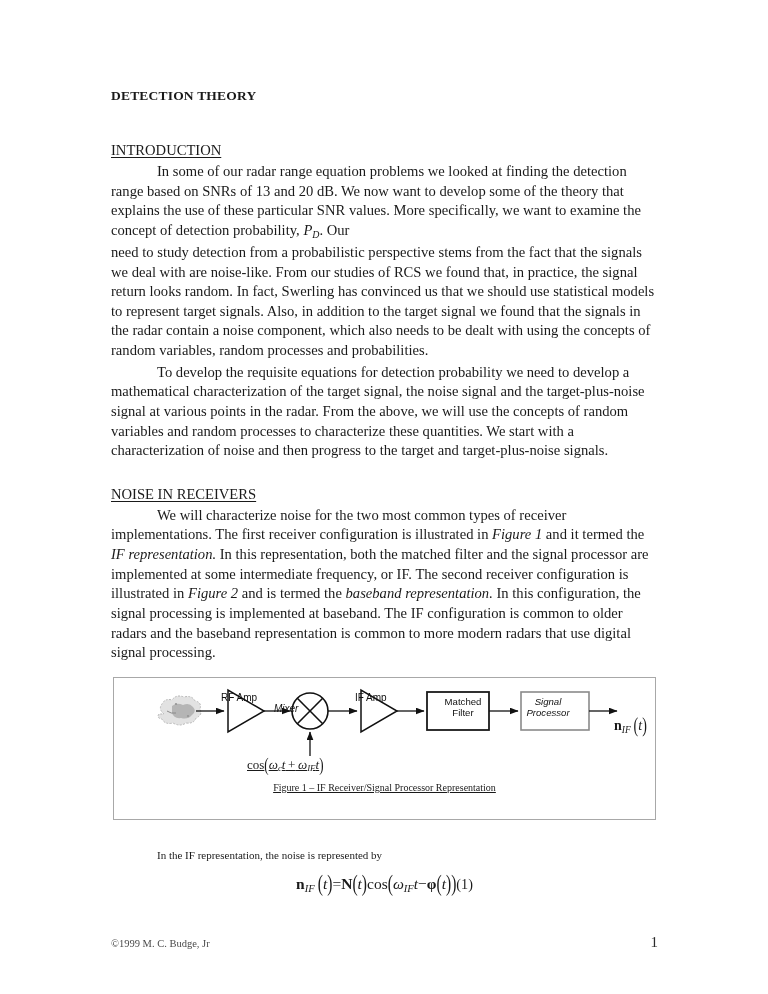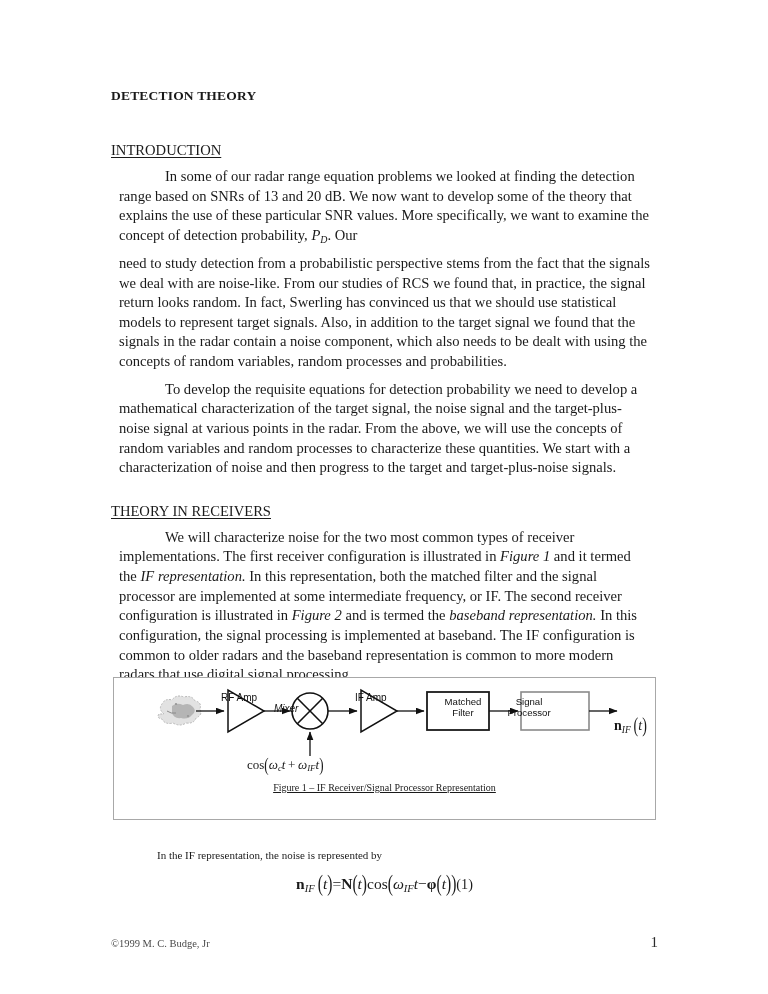--- a/index.html
+++ b/index.html
@@ -36,21 +36,21 @@
   }
 
   .section-head {
     font-size: 14.6px;
     text-decoration: underline;
     text-underline-offset: 2px;
     margin: 0 0 3px 0;
   }
 
   p.body-par {
-    margin: 8px;
+    margin: 0;
     font-size: 14.6px;
     line-height: 1.345;
     text-align: left;
     text-indent: 46px;
   }
   p.body-par + p.body-par {
     margin-top: 2px;
   }
   .par-gap-lg { margin-top: 25px !important; }
 
@@ -167,21 +167,21 @@
     <div class="doc-title">DETECTION THEORY</div>
 
     <div class="section-head">INTRODUCTION</div>
 
     <p class="body-par"><span>In some of our radar range equation problems we looked at finding the detection range based on SNRs of 13 and 20 dB.  We now want to develop some of the theory that explains the use of these particular SNR values.  More specifically, we want to examine the concept of detection probability,</span><span class="m">&nbsp;<span class="mi">P</span><span class="sub">D</span></span><span>.  Our</span></p>
 
     <p class="body-par" style="text-indent:0">need to study detection from a probabilistic perspective stems from the fact that the signals we deal with are noise-like.  From our studies of RCS we found that, in practice, the signal return looks random.  In fact, Swerling has convinced us that we should use statistical models to represent target signals.  Also, in addition to the target signal we found that the signals in the radar contain a noise component, which also needs to be dealt with using the concepts of random variables, random processes and probabilities.</p>
 
     <p class="body-par">To develop the requisite equations for detection probability we need to develop a mathematical characterization of the target signal, the noise signal and the target-plus-noise signal at various points in the radar.  From the above, we will use the concepts of random variables and random processes to characterize these quantities.  We start with a characterization of noise and then progress to the target and target-plus-noise signals.</p>
 
-    <div class="section-head par-gap-lg">THEORY IN RECEIVERS</div>
+    <div class="section-head par-gap-lg">NOISE IN RECEIVERS</div>
 
     <p class="body-par"><span>We will characterize noise for the two most common types of receiver implementations.  The first receiver configuration is illustrated in </span><i>Figure 1</i><span> and it termed the </span><i>IF representation.</i><span>  In this representation, both the matched filter and the signal processor are implemented at some intermediate frequency, or IF.  The second receiver configuration is illustrated in </span><i>Figure 2</i><span> and is termed the </span><i>baseband representation.</i><span>  In this configuration, the signal processing is implemented at baseband.  The IF configuration is common to older radars and the baseband representation is common to more modern radars that use digital signal processing.</span></p>
   </div>
 
   <div class="figure-box">
 
     <svg class="fig-canvas" viewBox="0 0 541 141">
       <defs>
         <marker id="arw" markerWidth="9" markerHeight="7" refX="8.4" refY="3.5" orient="auto" markerUnits="userSpaceOnUse">
           <path d="M0,0 L9,3.5 L0,7 z" fill="#111"></path>
@@ -232,26 +232,26 @@
 
     <div class="fig-label" style="left:107px; top:14px;">RF Amp</div>
     <div class="fig-label" style="left:160px; top:25px;font-style:italic;">Mixer</div>
     <div class="fig-label" style="left:241px; top:14px;">IF Amp</div>
 
     <div class="blk-label" style="position:absolute; left:313px; top:19px; width:72px;">
       <span>Matched</span><br>
       <span>Filter</span>
     </div>
 
-    <div class="blk-label" style="position:absolute; left:385px; top:19px; width:60px;">
+    <div class="blk-label" style="position:absolute; left:404px; top:19px; width:60px;font-style:italic;">
       <span>Signal</span><br>
       <span>Processor</span>
     </div>
 
-    <div class="fig-math" style="left:133px; top:79px;"><span>cos</span><span class="paren">(</span><span class="mi">ω</span><span class="sub">c</span><span class="mi">t</span> <span>+</span> <span class="mi">ω</span><span class="sub">IF</span><span class="mi">t</span><span class="paren">)</span></div>
+    <div class="fig-math" style="left:133px; top:79px;text-decoration:underline;"><span>cos</span><span class="paren">(</span><span class="mi">ω</span><span class="sub">c</span><span class="mi">t</span> <span>+</span> <span class="mi">ω</span><span class="sub">IF</span><span class="mi">t</span><span class="paren">)</span></div>
 
     <div class="fig-math" style="left:500px; top:40px; font-size:14px;"><span class="mbold">n</span><span class="sub">IF</span> <span class="paren">(</span><span class="mi">t</span><span class="paren">)</span></div>
 
     <div class="fig-caption">Figure 1 – IF Receiver/Signal Processor Representation</div>
   </div>
 
   <div class="eq-intro">In the IF representation, the noise is represented by</div>
 
   <div class="eq-row">
     <div class="eq-body"><span class="mbold">n</span><span class="sub">IF</span> <span class="paren">(</span><span class="mi">t</span><span class="paren">)</span><span>=</span><span class="mbold">N</span><span class="paren">(</span><span class="mi">t</span><span class="paren">)</span><span>cos</span><span class="paren">(</span><span class="mi">ω</span><span class="sub">IF</span><span class="mi">t</span><span>−</span><span class="mbold">φ</span><span class="paren">(</span><span class="mi">t</span><span class="paren">)</span><span class="paren">)</span></div>

